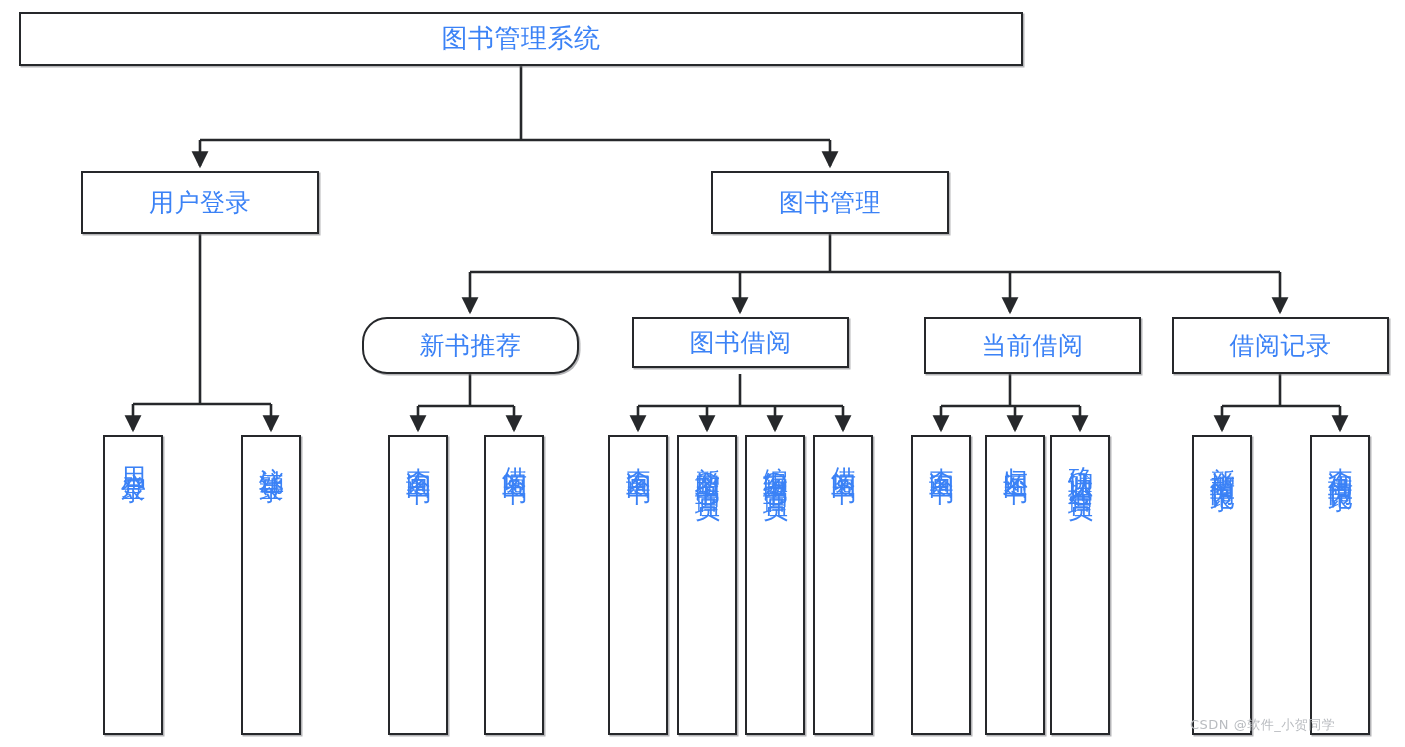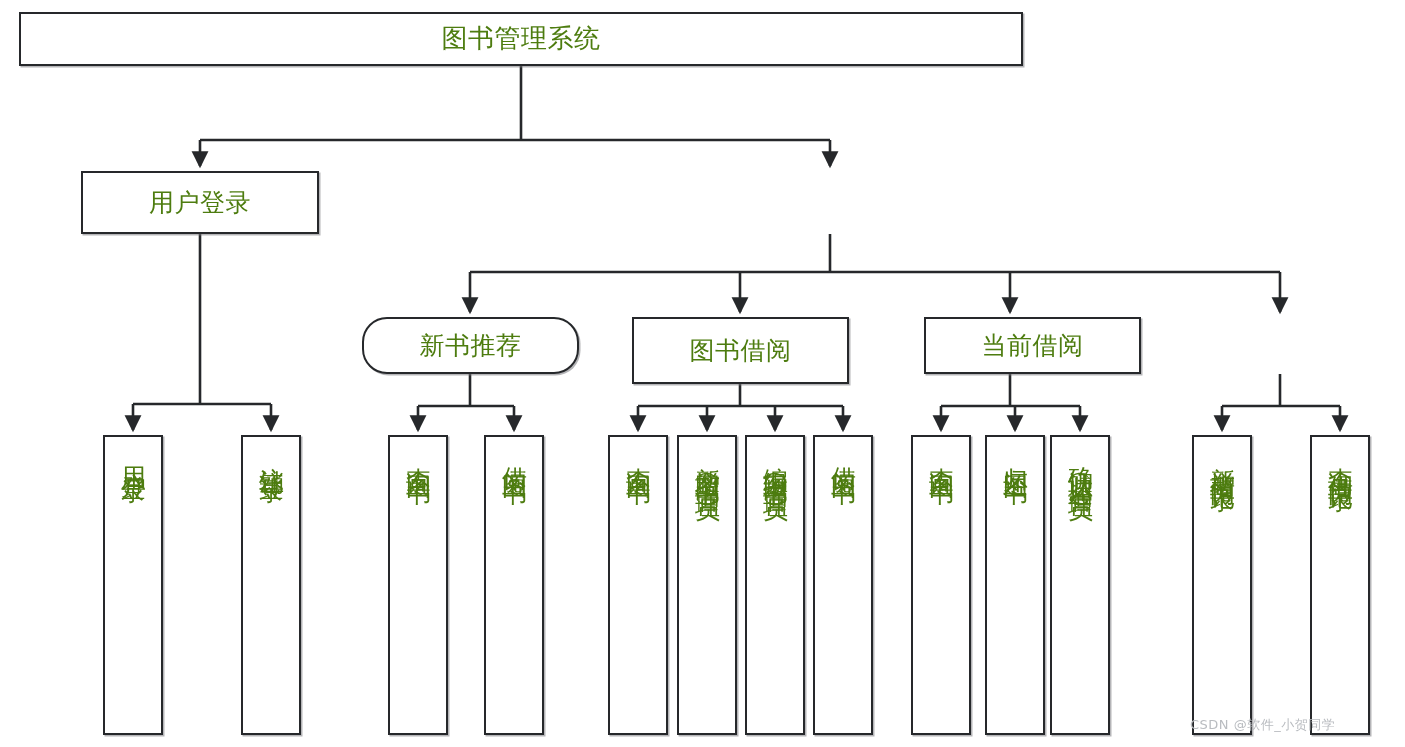--- a/index.html
+++ b/index.html
@@ -23,21 +23,21 @@
     pointer-events:none;
   }
   .node{
     position:absolute;
     box-sizing:border-box;
     background:#ffffff;
     border:2.5px solid #26282b;
     display:flex;
     align-items:center;
     justify-content:center;
-    color:#4d7c0f;
+    color:#3b82f6;
     box-shadow:1.5px 1.5px 0 rgba(120,120,125,0.55);
   }
   .node-label{
     display:block;
     white-space:nowrap;
     line-height:1.12;
   }
   .node.horizontal .node-label{
     font-size:25px;
     letter-spacing:0.5px;
@@ -121,33 +121,39 @@
   </svg>
 
   <div class="node horizontal root" style="left:19px; top:12px; width:1004px; height:54px;">
     <span class="node-label">图书管理系统</span>
   </div>
 
   <div class="node horizontal" style="left:81px; top:171px; width:238px; height:63px;">
     <span class="node-label">用户登录</span>
   </div>
 
+  <div class="node horizontal" style="left:711px; top:171px; width:238px; height:63px;">
+    <span class="node-label">图书管理</span>
+  </div>
 
   <div class="node horizontal" style="left:362px; top:317px; width:217px; height:57px;border-radius:25px;">
     <span class="node-label">新书推荐</span>
   </div>
 
-  <div class="node horizontal" style="left:632px; top:317px; width:217px; height:67px;">
+  <div class="node horizontal" style="left:632px; top:317px; width:217px; height:51px;">
     <span class="node-label">图书借阅</span>
   </div>
 
   <div class="node horizontal" style="left:902px; top:317px; width:217px; height:57px;margin-left:22px;">
     <span class="node-label">当前借阅</span>
   </div>
 
+  <div class="node horizontal" style="left:1172px; top:317px; width:217px; height:57px;">
+    <span class="node-label">借阅记录</span>
+  </div>
 
   <div class="node vertical" style="left:103px; top:435px; width:60px; height:300px;">
     <span class="node-label">用户登录</span>
   </div>
 
   <div class="node vertical" style="left:241px; top:435px; width:60px; height:300px;">
     <span class="node-label">注销登录</span>
   </div>
 
   <div class="node vertical" style="left:388px; top:435px; width:60px; height:300px;">

